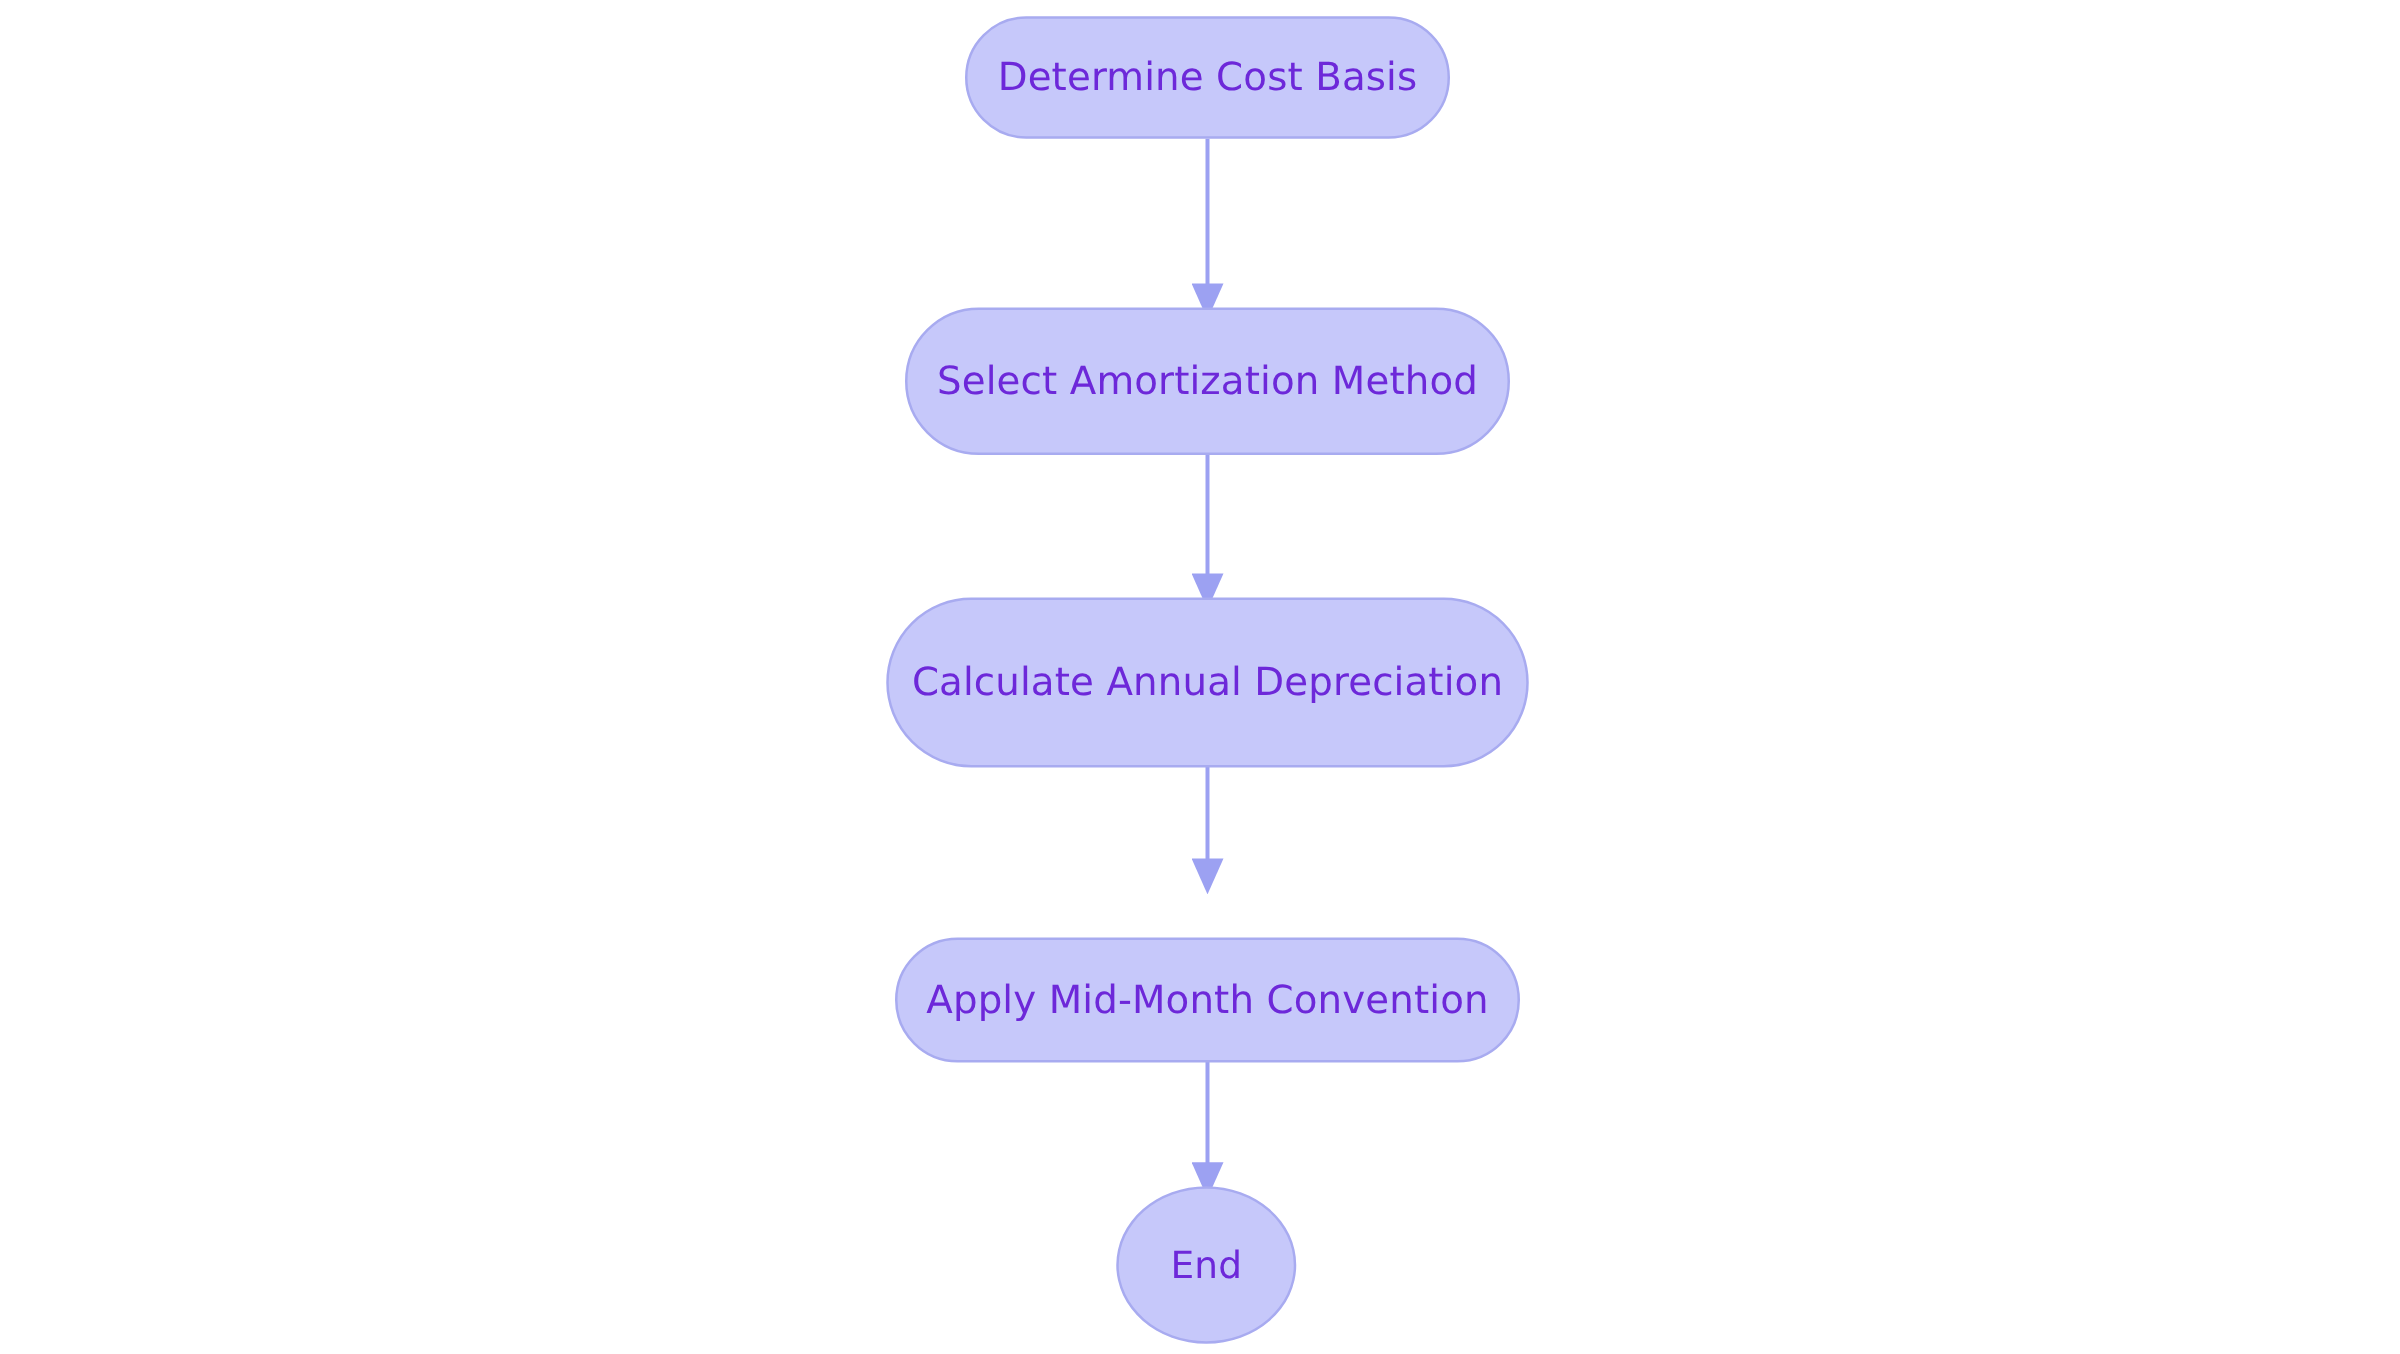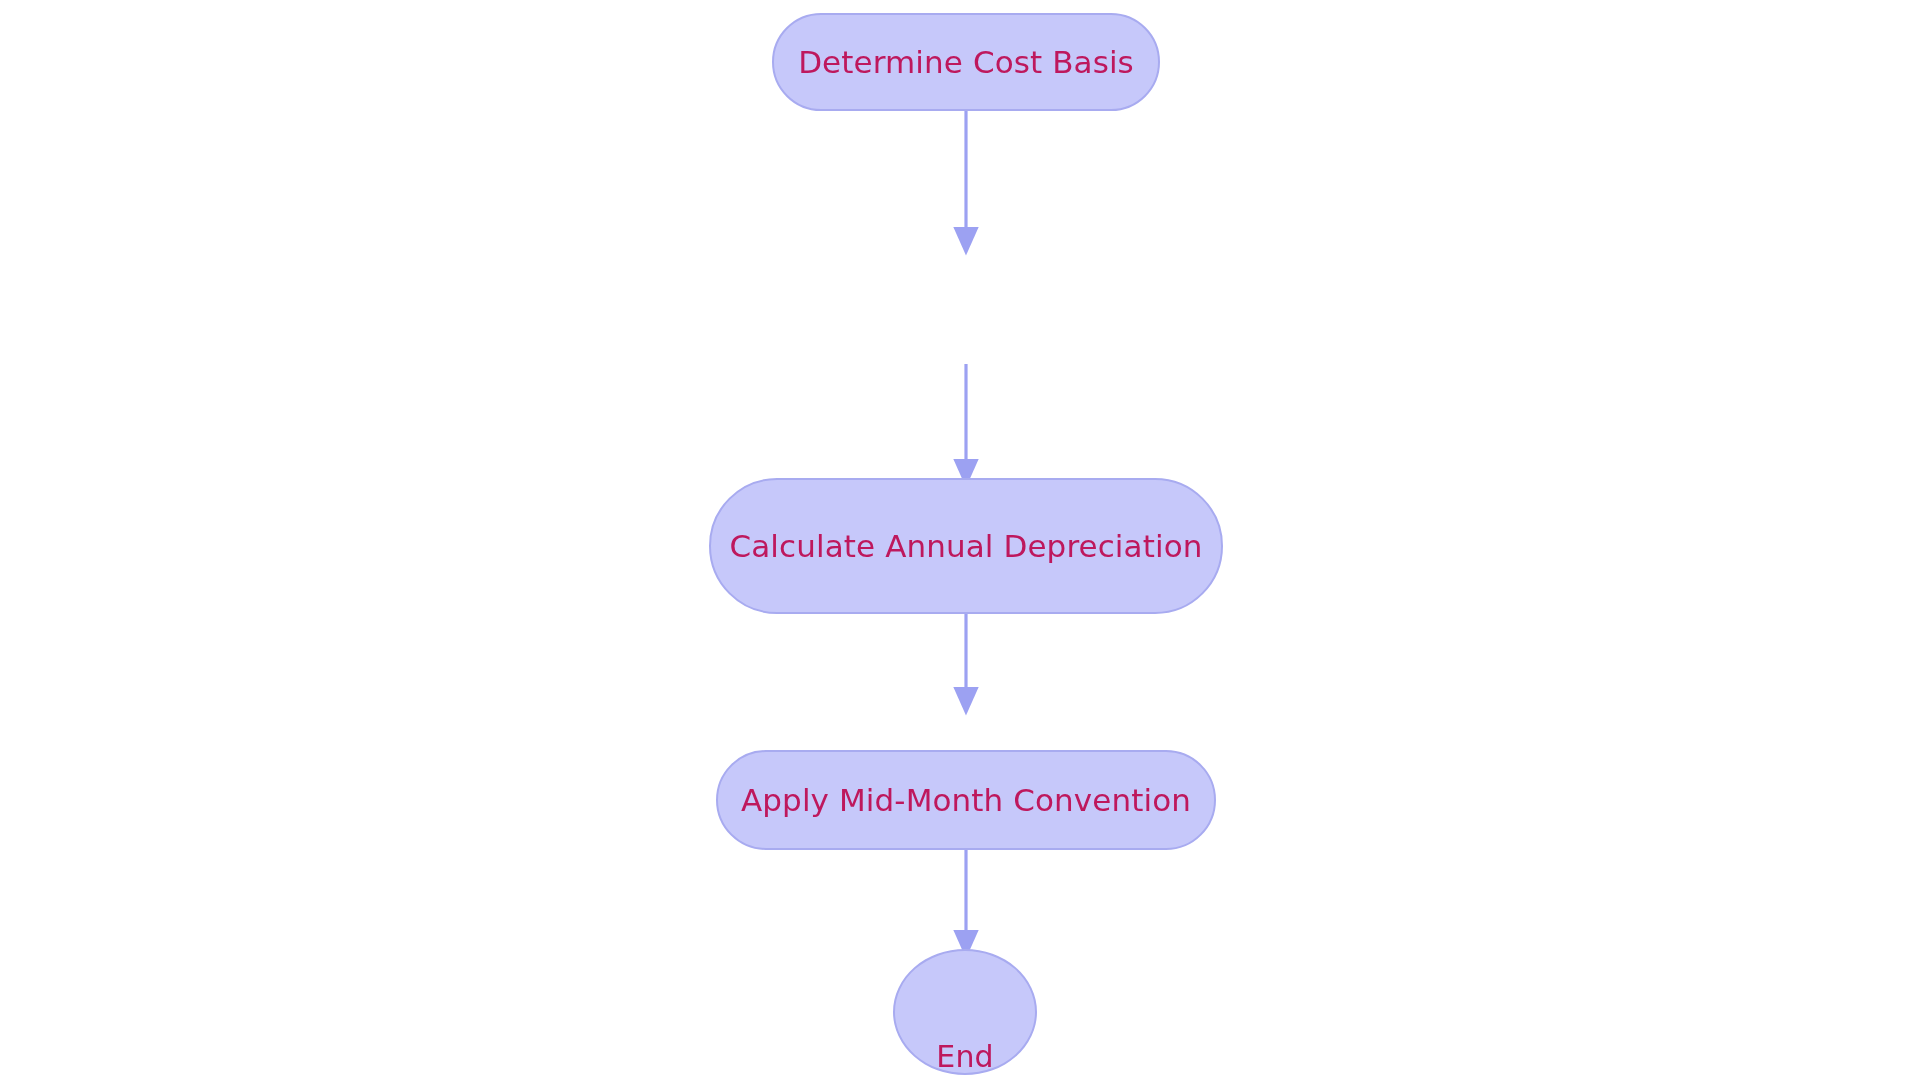--- a/index.html
+++ b/index.html
@@ -38,25 +38,24 @@
     text-align: center;
     line-height: 1.1;
     white-space: nowrap;
     font-weight: 400;
   }
   .node-stadium {
     border-radius: 9999px;
   }
   .node-ellipse {
     border-radius: 50%;
-    align-items: flex-end;
   }
   .node-label {
     display: block;
-    color: #be185d;
+    color: #6d28d9;
     font-size: 31px;
     letter-spacing: 0.1px;
   }
   .node-label-small {
     font-size: 30px;
   }
 </style>
 </head>
 <body>
 
@@ -75,20 +74,23 @@
 
     <line x1="966" y1="600" x2="966" y2="688" stroke="#9ca1f2" stroke-width="3.2" marker-end="url(#arrowhead)"></line>
 
     <line x1="966" y1="826" x2="966" y2="931" stroke="#9ca1f2" stroke-width="3.2" marker-end="url(#arrowhead)"></line>
   </svg>
 
   <div class="node node-stadium" style="left:772px; top:13px; width:388px; height:98px;">
     <span class="node-label">Determine Cost Basis</span>
   </div>
 
+  <div class="node node-stadium" style="left:724px; top:246px; width:484px; height:118px;">
+    <span class="node-label">Select Amortization Method</span>
+  </div>
 
   <div class="node node-stadium" style="left:709px; top:478px; width:514px; height:136px;">
     <span class="node-label">Calculate Annual Depreciation</span>
   </div>
 
   <div class="node node-stadium" style="left:716px; top:722px; width:500px; height:100px;margin-top:28px;">
     <span class="node-label">Apply Mid-Month Convention</span>
   </div>
 
   <div class="node node-ellipse" style="left:893px; top:949px; width:144px; height:126px;">

